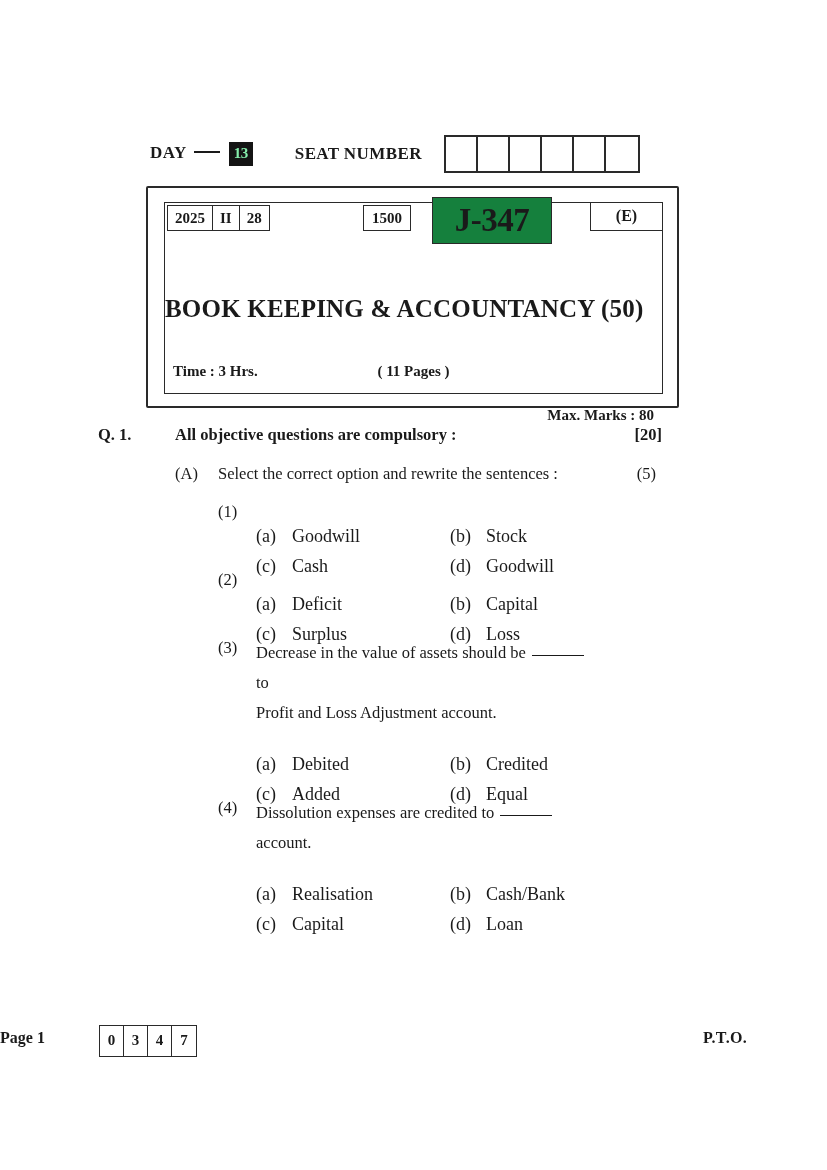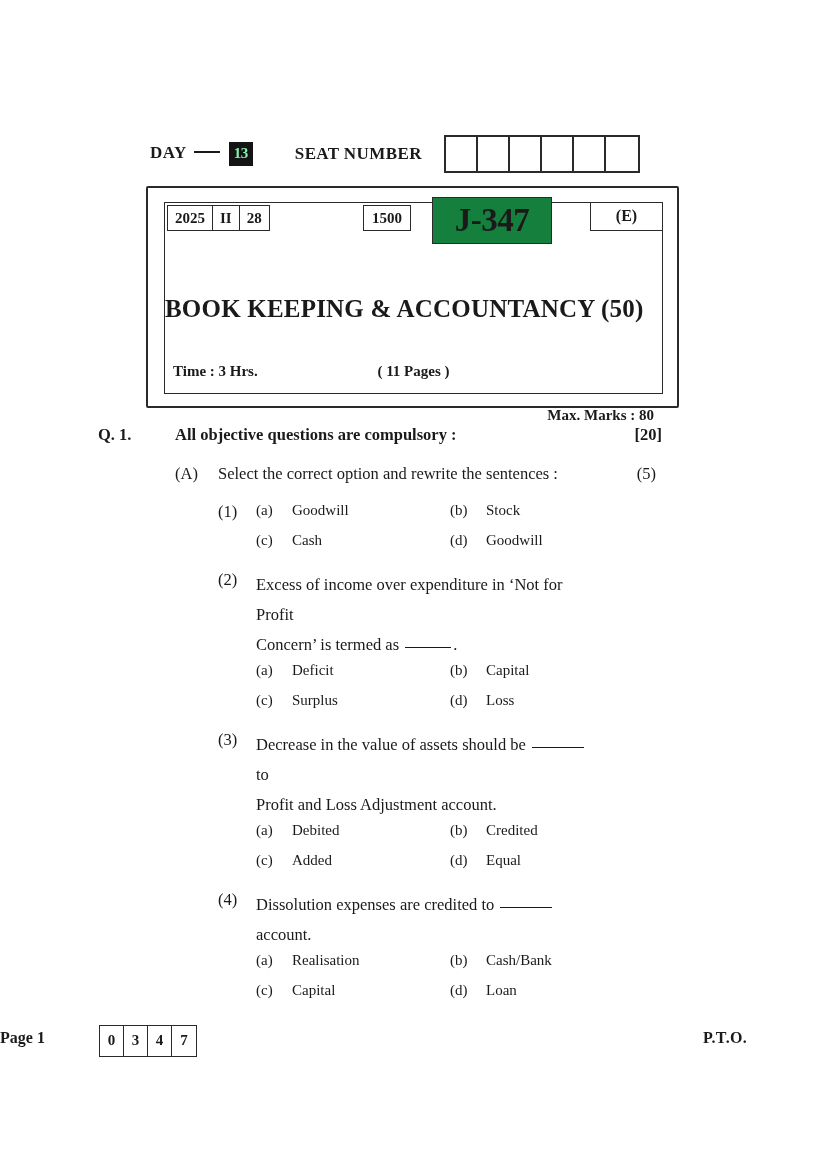--- a/index.html
+++ b/index.html
@@ -281,22 +281,23 @@
 
   .opts {
     margin-top: 2px;
   }
   .opt-row {
     position: relative;
     height: 30px;
   }
   .opt {
     position: absolute;
-    font-size: 15px;
-    white-space: nowrap;
+    font-size: 18px;
+    white-space: nowrap;
+    margin-top: 24px;
   }
   .opt-a { left: 256px; }
   .opt-b { left: 450px; }
   .opt-key {
     display: inline-block;
     width: 36px;
   }
 
   
   .footer {
@@ -405,24 +406,20 @@
         </div>
         <div class="opt-row">
           <span class="opt opt-a"><span class="opt-key">(c)</span><span>Cash</span></span>
           <span class="opt opt-b"><span class="opt-key">(d)</span><span>Goodwill</span></span>
         </div>
       </div>
     </div>
 
     <div class="mcq">
       <span class="mcq-num">(2)</span>
-      <div class="mcq-stem">
-        <span>Excess of income over expenditure in ‘Not for Profit</span>
-        <span class="line2"><span>Concern’ is termed as</span> <span class="blank"></span><span>.</span></span>
-      </div>
       <div class="opts">
         <div class="opt-row">
           <span class="opt opt-a"><span class="opt-key">(a)</span><span>Deficit</span></span>
           <span class="opt opt-b"><span class="opt-key">(b)</span><span>Capital</span></span>
         </div>
         <div class="opt-row">
           <span class="opt opt-a"><span class="opt-key">(c)</span><span>Surplus</span></span>
           <span class="opt opt-b"><span class="opt-key">(d)</span><span>Loss</span></span>
         </div>
       </div>

